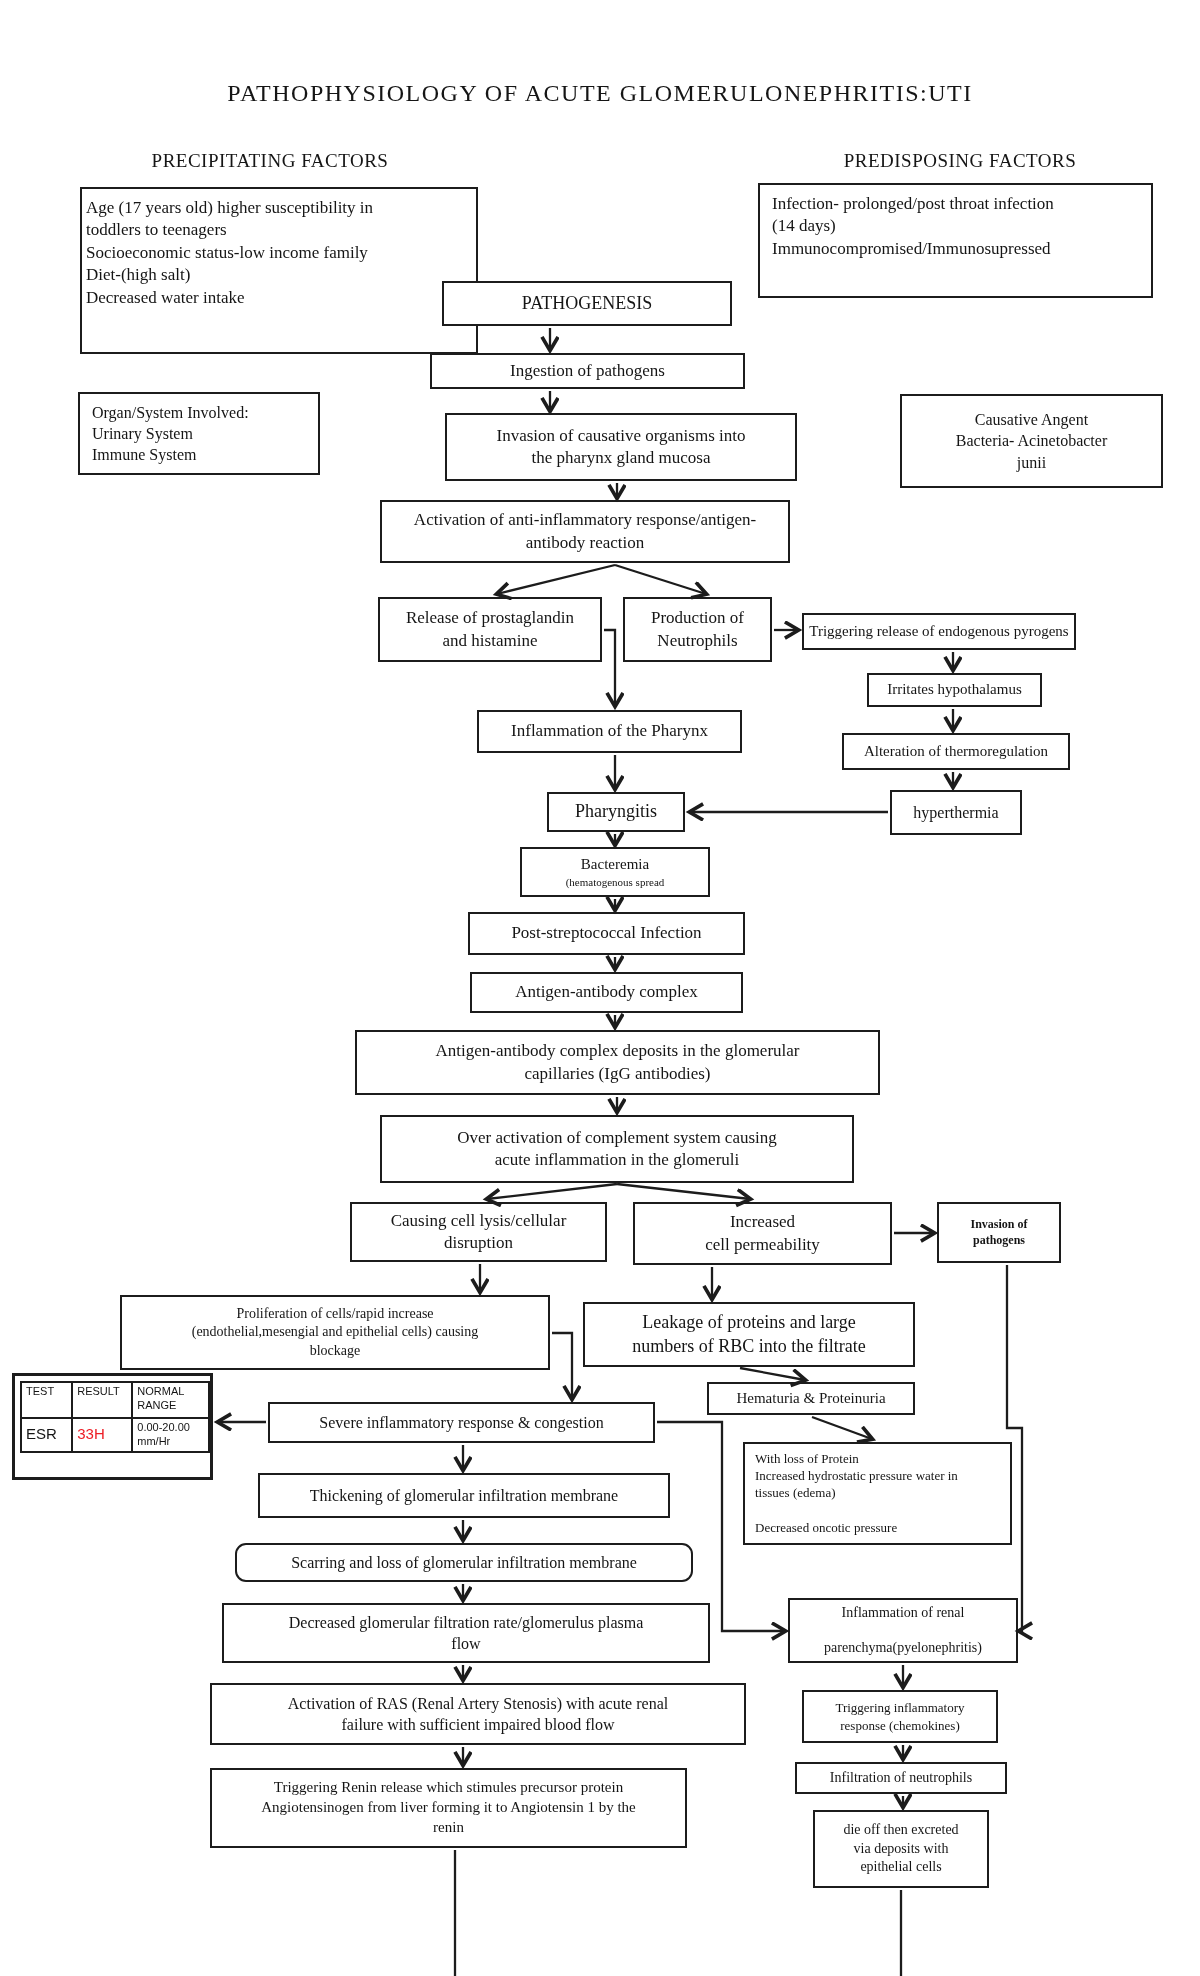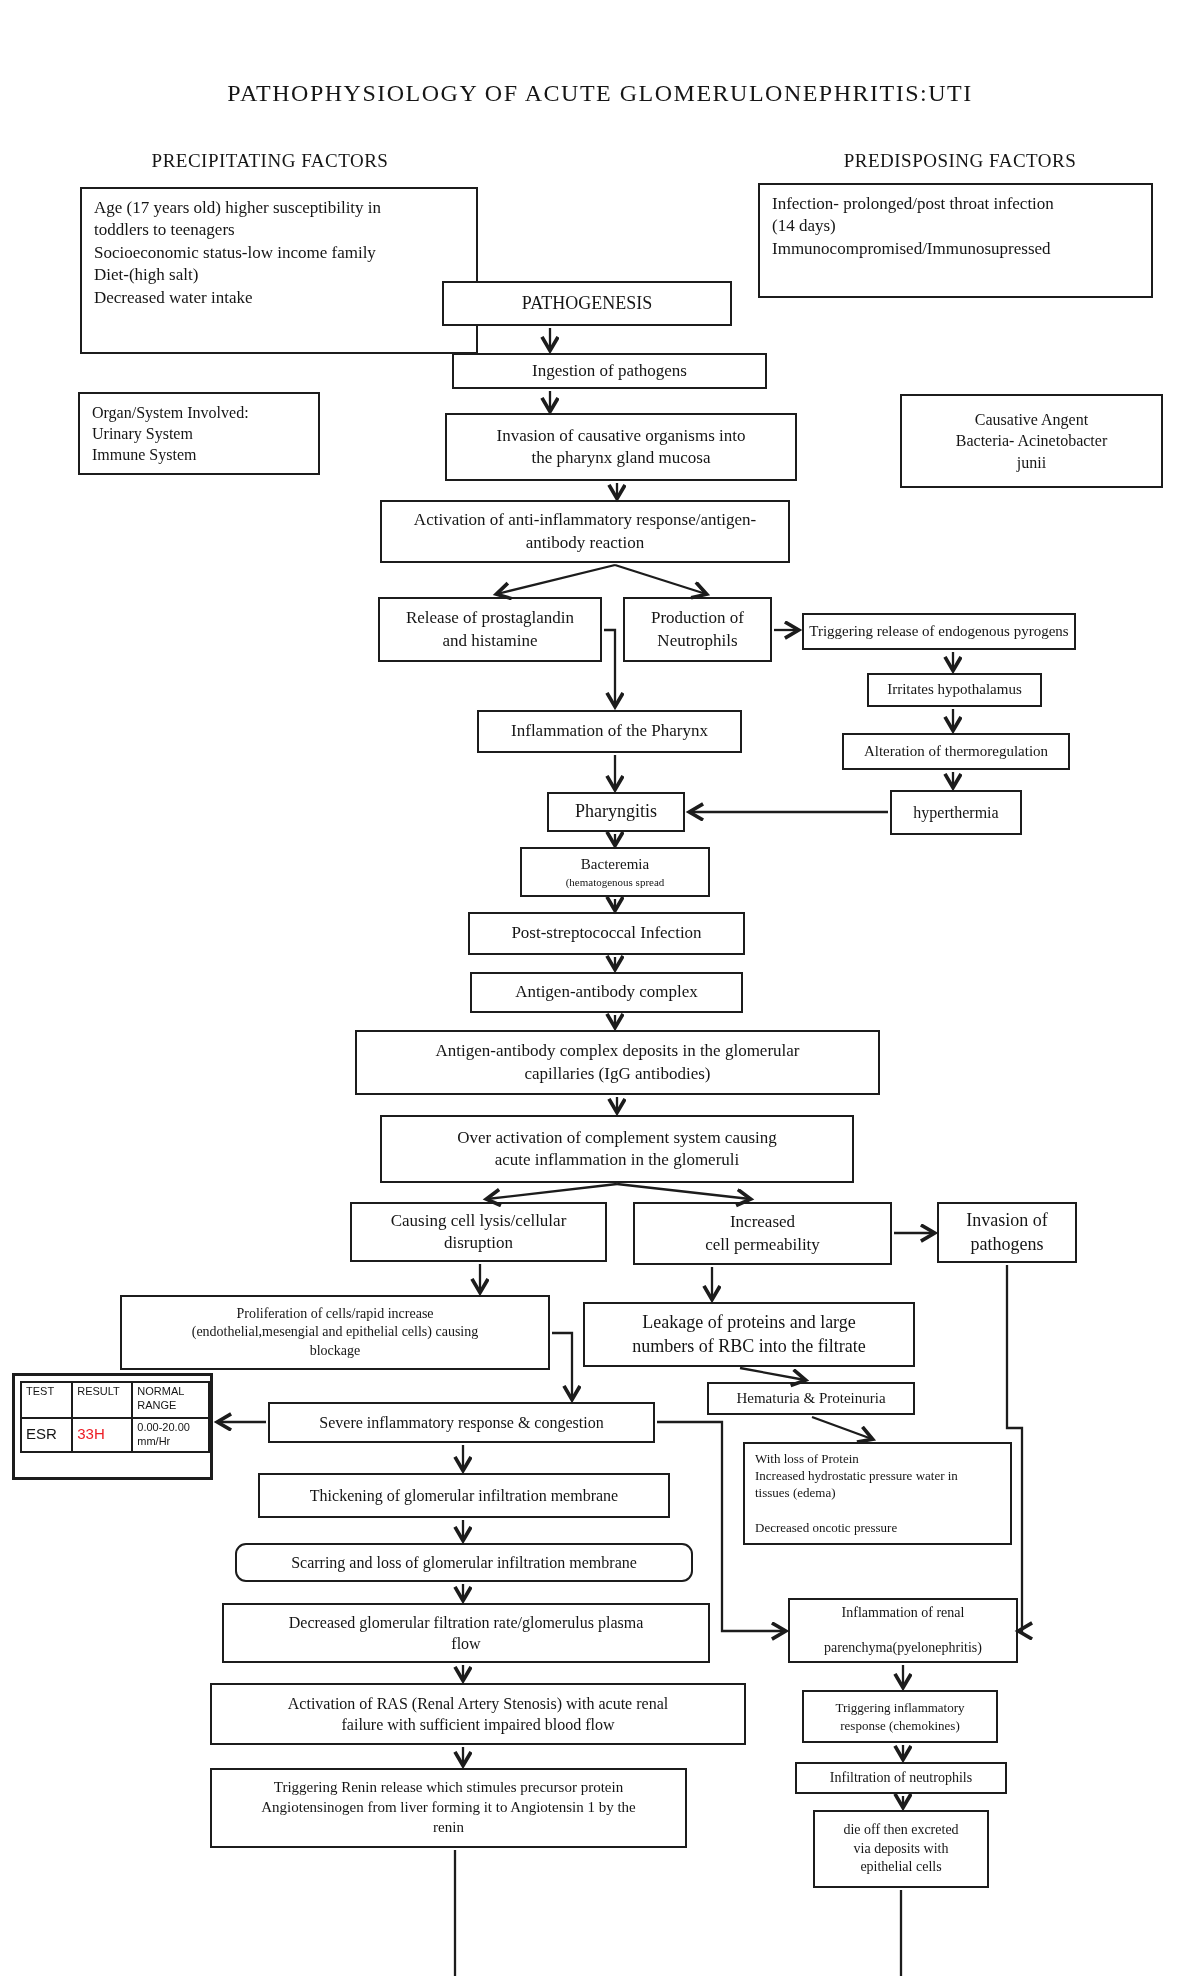--- a/index.html
+++ b/index.html
@@ -50,36 +50,36 @@
 
 <div id="canvas">
 
   <div class="stitle" style="left:200px;top:80px;width:800px;">PATHOPHYSIOLOGY OF ACUTE GLOMERULONEPHRITIS:UTI</div>
 
   <div class="shead" style="left:110px;top:150px;width:320px;">PRECIPITATING FACTORS</div>
 
   <div class="shead" style="left:805px;top:150px;width:310px;">PREDISPOSING FACTORS</div>
 
   <div id="nodes-root">
-      <div class="node left topalign" style="left: 80px; top: 187px; width: 398px; height: 167px; font-size: 17px; padding: 8px 12px;">
+      <div class="node left topalign" style="left: 80px; top: 187px; width: 398px; height: 167px; font-size: 17px; padding: 8px 4px;">
         <div class="ln">Age (17 years old) higher susceptibility in</div>
         <div class="ln">toddlers to teenagers</div>
         <div class="ln">Socioeconomic status-low income family</div>
         <div class="ln">Diet-(high salt)</div>
         <div class="ln">Decreased water intake</div>
       </div>
       <div class="node left topalign" style="left: 758px; top: 183px; width: 395px; height: 115px; font-size: 17px; padding: 8px 12px;">
         <div class="ln">Infection- prolonged/post throat infection</div>
         <div class="ln">(14 days)</div>
         <div class="ln">Immunocompromised/Immunosupressed</div>
       </div>
       <div class="node center" style="left: 442px; top: 281px; width: 290px; height: 45px; font-size: 18px;">
         <div class="ln">PATHOGENESIS</div>
       </div>
-      <div class="node center" style="left: 430px; top: 353px; width: 315px; height: 36px; font-size: 17px; margin-left: 22px;">
+      <div class="node center" style="left: 430px; top: 353px; width: 315px; height: 36px; font-size: 17px;">
         <div class="ln">Ingestion of pathogens</div>
       </div>
       <div class="node left" style="left: 78px; top: 392px; width: 242px; height: 83px; font-size: 16px; padding: 4px 12px;">
         <div class="ln">Organ/System Involved:</div>
         <div class="ln">Urinary System</div>
         <div class="ln">Immune System</div>
       </div>
       <div class="node center" style="left: 445px; top: 413px; width: 352px; height: 68px; font-size: 17px;">
         <div class="ln">Invasion of causative organisms into</div>
         <div class="ln">the pharynx gland mucosa</div>
@@ -138,21 +138,21 @@
         <div class="ln">acute inflammation in the glomeruli</div>
       </div>
       <div class="node center" style="left: 350px; top: 1202px; width: 257px; height: 60px; font-size: 17px;">
         <div class="ln">Causing cell lysis/cellular</div>
         <div class="ln">disruption</div>
       </div>
       <div class="node center" style="left: 633px; top: 1202px; width: 259px; height: 63px; font-size: 17px;">
         <div class="ln">Increased</div>
         <div class="ln">cell permeability</div>
       </div>
-      <div class="node center" style="left: 937px; top: 1202px; width: 140px; height: 61px; font-size: 18px;">
+      <div class="node center" style="left: 937px; top: 1202px; width: 124px; height: 61px; font-size: 12px; font-weight: bold;">
         <div class="ln">Invasion of</div>
         <div class="ln">pathogens</div>
       </div>
       <div class="node center" style="left: 120px; top: 1295px; width: 430px; height: 75px; font-size: 14px;">
         <div class="ln">Proliferation of cells/rapid increase</div>
         <div class="ln">(endothelial,mesengial and epithelial cells) causing</div>
         <div class="ln">blockage</div>
       </div>
       <div class="node center" style="left: 583px; top: 1302px; width: 332px; height: 65px; font-size: 18px;">
         <div class="ln">Leakage of proteins and large</div>

